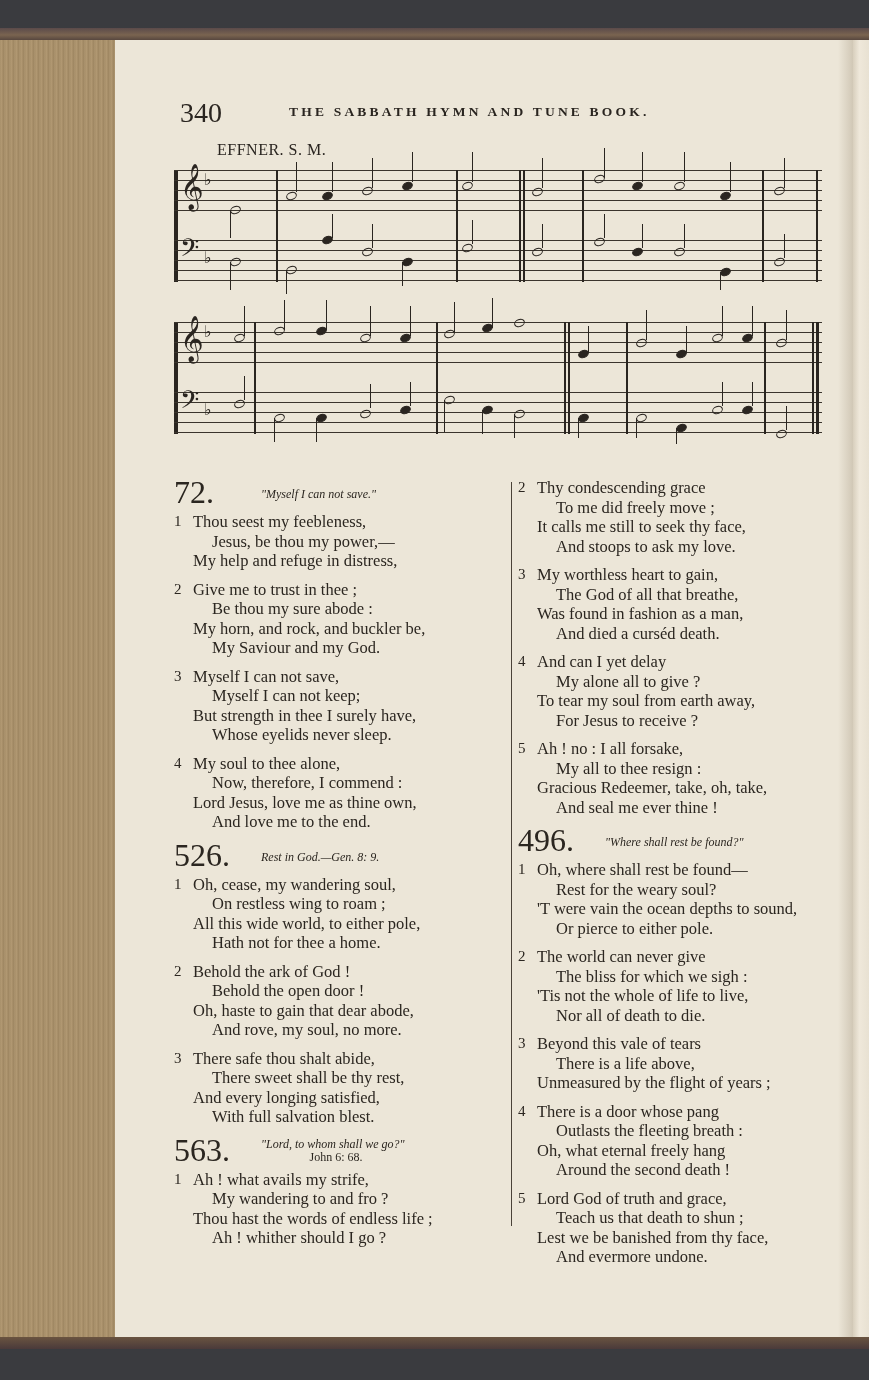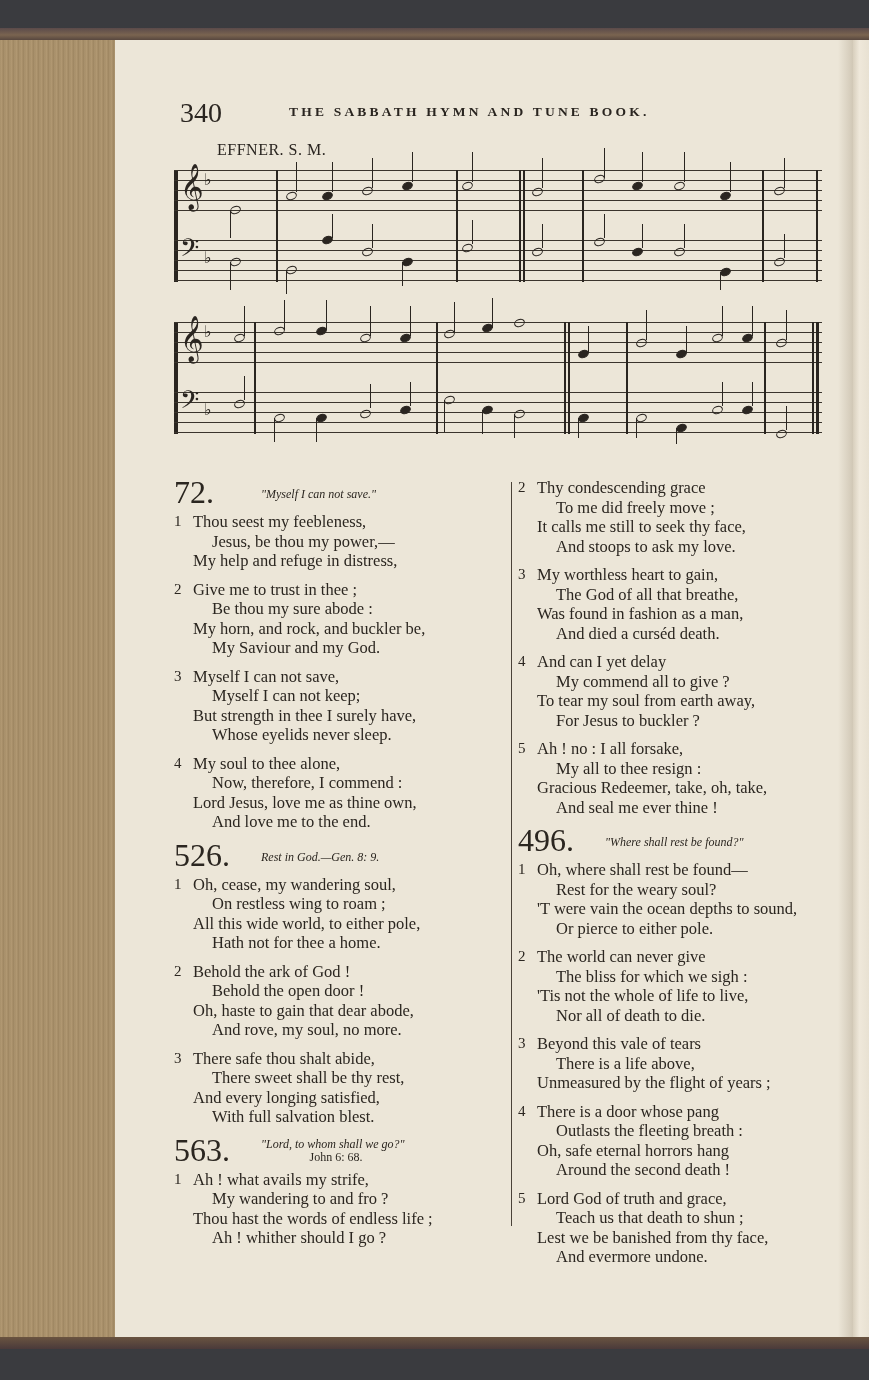--- a/index.html
+++ b/index.html
@@ -316,23 +316,23 @@
           <div class="ln indent"><span>And stoops to ask my love.</span></div>
         </div>
         <div class="stanza">
           <div class="ln"><span class="vnum">3</span><span>My worthless heart to gain,</span></div>
           <div class="ln indent"><span>The God of all that breathe,</span></div>
           <div class="ln"><span>Was found in fashion as a man,</span></div>
           <div class="ln indent"><span>And died a curséd death.</span></div>
         </div>
         <div class="stanza">
           <div class="ln"><span class="vnum">4</span><span>And can I yet delay</span></div>
-          <div class="ln indent"><span>My commend all to give ?</span></div>
+          <div class="ln indent"><span>My alone all to give ?</span></div>
           <div class="ln"><span>To tear my soul from earth away,</span></div>
-          <div class="ln indent"><span>For Jesus to buckler ?</span></div>
+          <div class="ln indent"><span>For Jesus to receive ?</span></div>
         </div>
         <div class="stanza">
           <div class="ln"><span class="vnum">5</span><span>Ah ! no : I all forsake,</span></div>
           <div class="ln indent"><span>My all to thee resign :</span></div>
           <div class="ln"><span>Gracious Redeemer, take, oh, take,</span></div>
           <div class="ln indent"><span>And seal me ever thine !</span></div>
         </div>
       </div>
   </div>
   <div class="hymn">
@@ -354,21 +354,21 @@
           <div class="ln indent"><span>Nor all of death to die.</span></div>
         </div>
         <div class="stanza">
           <div class="ln"><span class="vnum">3</span><span>Beyond this vale of tears</span></div>
           <div class="ln indent"><span>There is a life above,</span></div>
           <div class="ln"><span>Unmeasured by the flight of years ;</span></div>
         </div>
         <div class="stanza">
           <div class="ln"><span class="vnum">4</span><span>There is a door whose pang</span></div>
           <div class="ln indent"><span>Outlasts the fleeting breath :</span></div>
-          <div class="ln"><span>Oh, safe eternal horrors hang</span></div>
+          <div class="ln"><span>Oh, what eternal freely hang</span></div>
           <div class="ln indent"><span>Around the second death !</span></div>
         </div>
         <div class="stanza">
           <div class="ln"><span class="vnum">5</span><span>Lord God of truth and grace,</span></div>
           <div class="ln indent"><span>Teach us that death to shun ;</span></div>
           <div class="ln"><span>Lest we be banished from thy face,</span></div>
           <div class="ln indent"><span>And evermore undone.</span></div>
         </div>
       </div>
   </div>

